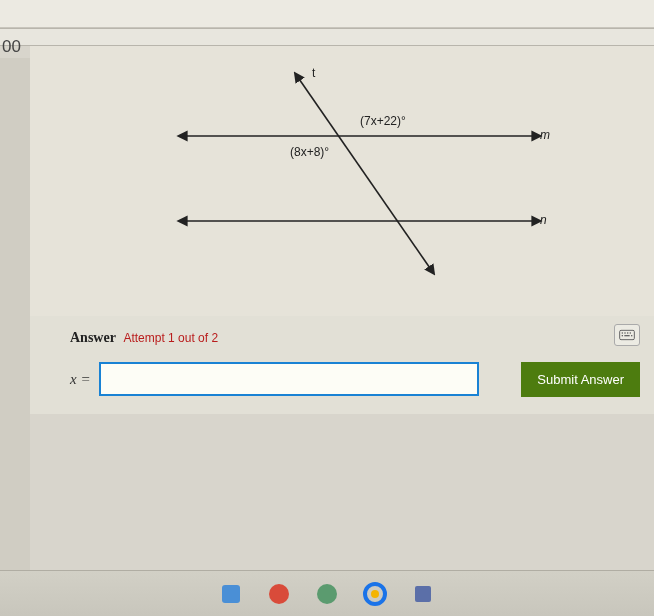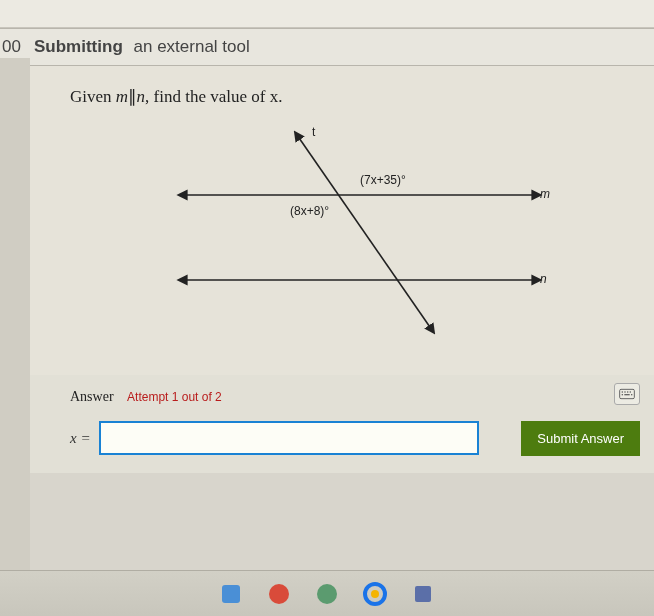--- a/index.html
+++ b/index.html
@@ -50,21 +50,21 @@
   .answer-section {
     background: #e2e0d6;
     padding: 14px 20px 18px 40px;
     margin-left: 30px;
     position: relative;
   }
   .answer-header {
     font-size: 14px;
     margin-bottom: 16px;
   }
-  .answer-header .ans-label { font-weight: normal; color:#222; margin-right: 10px; text-align: center; }
+  .answer-header .ans-label { font-weight: bold; color:#222; margin-right: 4px; text-align: center; }
   .answer-header .attempt { color: #b91c1c; font-family: Arial,sans-serif; font-size:12px;}
   .answer-row {
     display: flex;
     align-items: center;
     gap: 8px;
   }
   .xeq {
     font-style: italic;
     font-size: 15px;
     color: #333;
@@ -125,49 +125,42 @@
   }
   .left-strip { position:absolute; left:0; top:58px; width:30px; bottom:46px; background:#d0cdc3;}
 </style>
 </head>
 <body>
 
 <div class="top-strip"></div>
 
 <div class="top-bar">
   <span style="position:absolute; left:2px;">00</span>
-  <span style="margin-left:22px;">
-    <span class="submitting">Submitting</span>
-    <span>an external tool</span>
-  </span>
 </div>
 
 <div class="left-strip"></div>
 
 <div class="content">
-  <div class="question">
-    <span>Given </span><span class="mi">m</span><span>∥</span><span class="mi">n</span><span>, find the value of x.</span>
-  </div>
 
   <div class="figure">
     <svg viewBox="0 0 420 220">
       <defs>
         <marker id="arr" viewBox="0 0 10 10" refX="5" refY="5" markerWidth="7" markerHeight="7" orient="auto-start-reverse">
           <path d="M 0 0 L 10 5 L 0 10 z" fill="#222"></path>
         </marker>
       </defs>
 
       <line x1="40" y1="70" x2="395" y2="70" stroke="#222" stroke-width="1.6" marker-start="url(#arr)" marker-end="url(#arr)"></line>
 
       <line x1="40" y1="155" x2="395" y2="155" stroke="#222" stroke-width="1.6" marker-start="url(#arr)" marker-end="url(#arr)"></line>
 
       <line x1="155" y1="10" x2="290" y2="205" stroke="#222" stroke-width="1.6" marker-start="url(#arr)" marker-end="url(#arr)"></line>
     </svg>
     <div class="fig-label" style="left:170px; top:0px;">t</div>
-    <div class="fig-label" style="left:218px; top:48px;">(7x+35)°</div>
+    <div class="fig-label" style="left:218px; top:48px;">(7x+22)°</div>
     <div class="fig-label" style="left:148px; top:70px;margin-top:9px;">(8x+8)°</div>
     <div class="fig-label" style="left:398px; top:62px; font-style:italic;">m</div>
     <div class="fig-label" style="left:398px; top:147px; font-style:italic;">n</div>
   </div>
 </div>
 
 <div class="answer-section">
   <div class="keyboard-btn">
     <svg viewBox="0 0 24 16">
       <rect x="1" y="1" width="22" height="14" rx="2" fill="none" stroke="#666" stroke-width="1.5"></rect>

